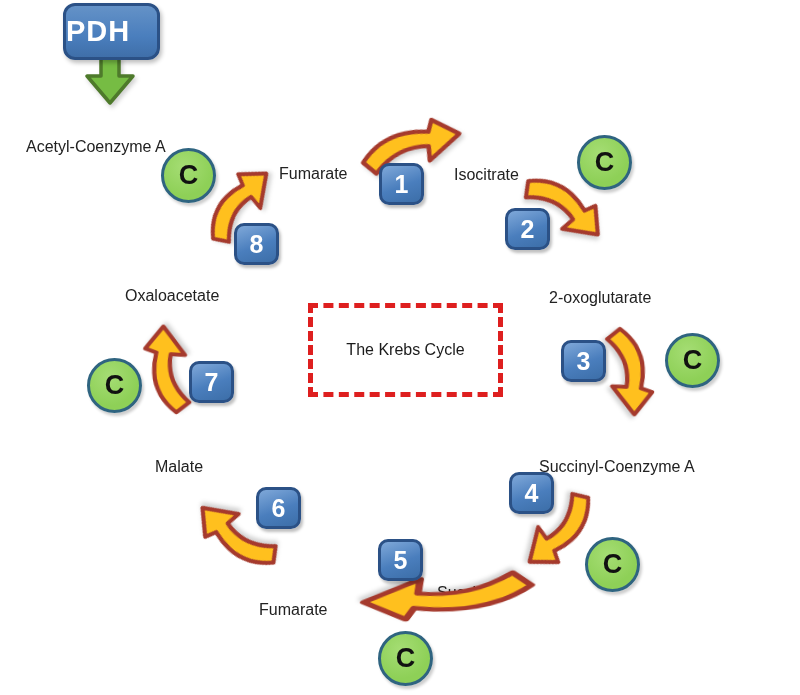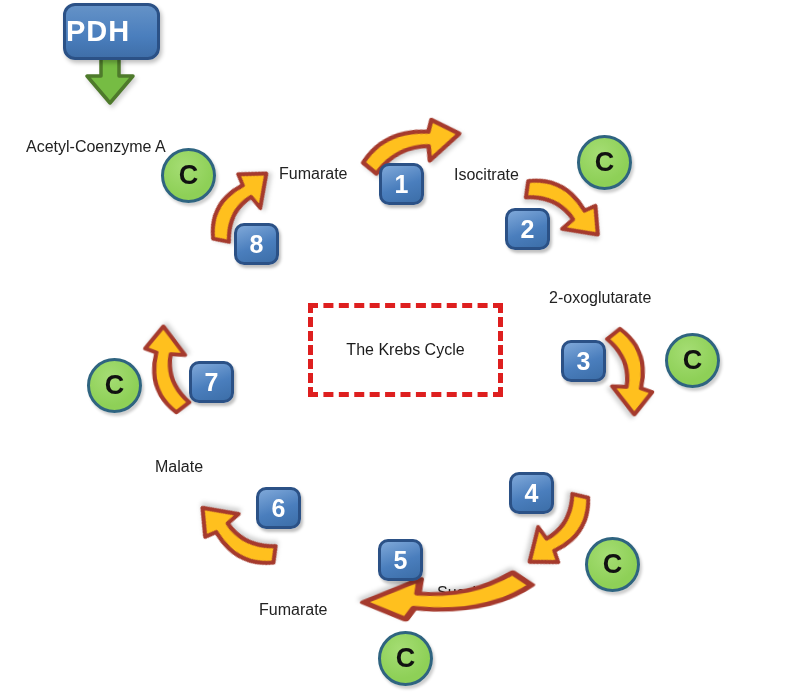--- a/index.html
+++ b/index.html
@@ -67,23 +67,25 @@
     <span>PDH</span>
   </div>
   <svg class="arrow" style="left:84px;top:56px;width:52px;height:50px;" viewBox="0 0 52 50" preserveAspectRatio="none">
     <use href="#down-arrow"></use>
   </svg>
   <div class="lbl" style="left:26px;top:118px;">Acetyl-Coenzyme A</div>
 
   <div class="lbl" style="left:279px;top:145px;">Fumarate</div>
   <div class="lbl" style="left:454px;top:146px;">Isocitrate</div>
   <div class="lbl" style="left:549px;top:269px;">2-oxoglutarate</div>
+  <div class="lbl" style="left:539px;top:438px;">Succinyl-Coenzyme A</div>
   <div class="lbl" style="left:437px;top:564px;">Succinate</div>
   <div class="lbl" style="left:259px;top:581px;">Fumarate</div>
   <div class="lbl" style="left:155px;top:438px;">Malate</div>
+  <div class="lbl" style="left:125px;top:267px;">Oxaloacetate</div>
 
   <div class="titlebox">
     <span>The Krebs Cycle</span>
   </div>
 
   <svg class="arrow" style="left:355px;top:119px;width:110px;height:52px;transform:rotate(-12deg);" viewBox="0 0 122 62" preserveAspectRatio="none">
       <use href="#block-arrow"></use>
     </svg>
   <svg class="arrow" style="left:517px;top:179px;width:96px;height:52px;transform:rotate(43deg);" viewBox="0 0 122 62" preserveAspectRatio="none">
       <use href="#block-arrow"></use>

